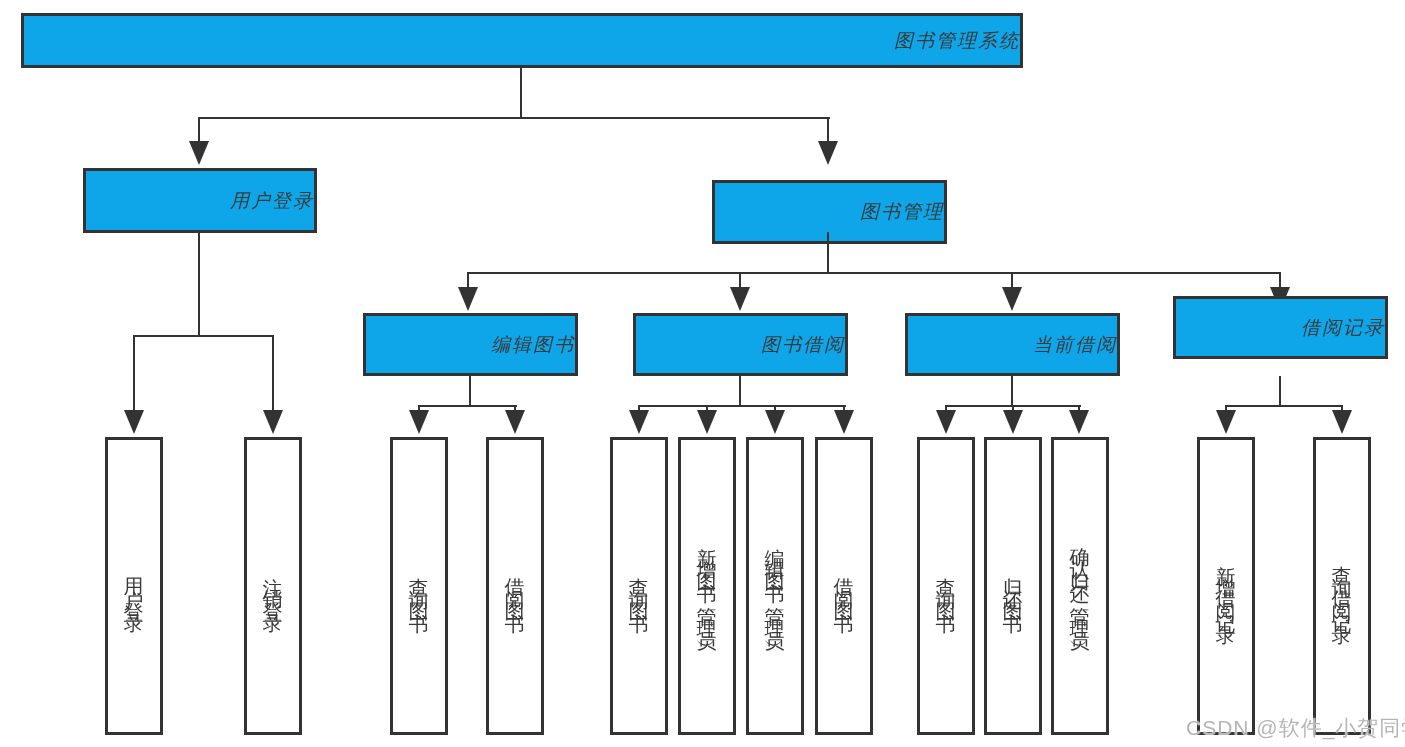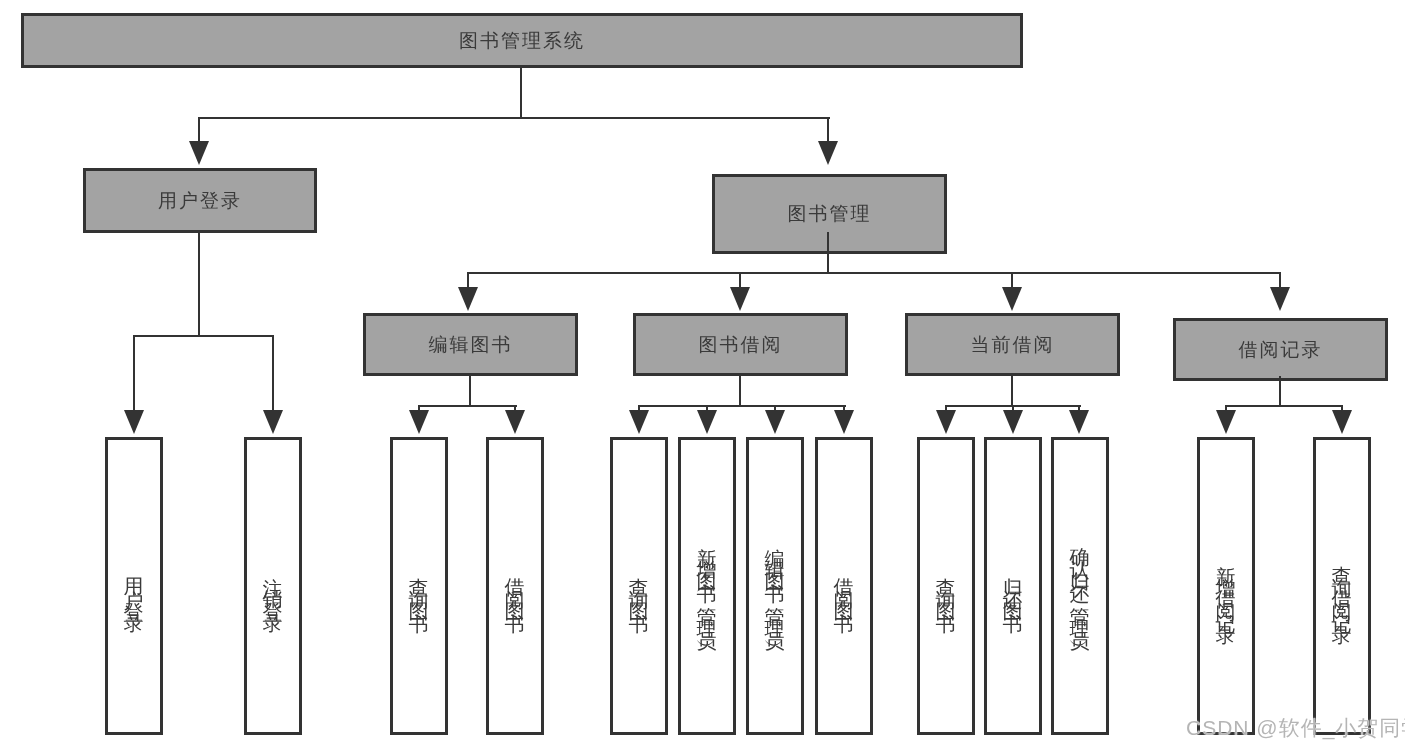--- a/index.html
+++ b/index.html
@@ -12,24 +12,24 @@
   .canvas{
     position:relative;
     width:1405px;height:747px;
     background:var(--bg);
     font-family:"Liberation Sans","DejaVu Sans",sans-serif;
     overflow:hidden;
   }
   .hbox{
     position:absolute;box-sizing:border-box;
     border:3px solid var(--line);
-    background:#a3a3a3;
-    display:flex;align-items:center;justify-content:center;
+    background:#0ea5e9;
+    display:flex;align-items:center;justify-content:flex-end;
     color:var(--text);
-    font-size:19px;letter-spacing:2px;
+    font-size:19px;letter-spacing:2px;font-style:italic;
   }
   .vbox{
     position:absolute;box-sizing:border-box;
     width:58px;height:298px;top:437px;
     border:3px solid var(--line);
     background:#fff;
     display:flex;align-items:center;justify-content:center;
     color:var(--text);
   }
   .vtext{
@@ -64,21 +64,21 @@
   <div class="line" style="left:520px;top:68px;width:2px;height:50px"></div>
   <div class="line" style="left:198px;top:117px;width:632px;height:2px"></div>
   <div class="line" style="left:198px;top:117px;width:2px;height:26px"></div>
   <div class="arrow" style="left:189px;top:141px"></div>
   <div class="line" style="left:827px;top:117px;width:2px;height:26px"></div>
   <div class="arrow" style="left:818px;top:141px"></div>
 
   <div class="hbox" style="left:83px;top:168px;width:234px;height:65px">
     <span>用户登录</span>
   </div>
-  <div class="hbox" style="left:712px;top:174px;width:235px;height:80px">
+  <div class="hbox" style="left:712px;top:180px;width:235px;height:64px">
     <span>图书管理</span>
   </div>
 
   <div class="line" style="left:198px;top:233px;width:2px;height:104px"></div>
   <div class="line" style="left:133px;top:335px;width:141px;height:2px"></div>
   <div class="line" style="left:133px;top:335px;width:2px;height:77px"></div>
   <div class="arrow" style="left:124px;top:410px"></div>
   <div class="line" style="left:272px;top:335px;width:2px;height:77px"></div>
   <div class="arrow" style="left:263px;top:410px"></div>
 
@@ -95,21 +95,21 @@
 
   <div class="hbox" style="left:363px;top:313px;width:215px;height:63px">
     <span>编辑图书</span>
   </div>
   <div class="hbox" style="left:633px;top:313px;width:215px;height:63px">
     <span>图书借阅</span>
   </div>
   <div class="hbox" style="left:905px;top:313px;width:215px;height:63px">
     <span>当前借阅</span>
   </div>
-  <div class="hbox" style="left:1173px;top:318px;width:215px;height:63px">
+  <div class="hbox" style="left:1173px;top:296px;width:215px;height:63px">
     <span>借阅记录</span>
   </div>
 
   <div class="line" style="left:469px;top:376px;width:2px;height:31px"></div>
   <div class="line" style="left:418px;top:405px;width:99px;height:2px"></div>
   <div class="line" style="left:418px;top:405px;width:2px;height:7px"></div>
   <div class="arrow" style="left:409px;top:410px"></div>
   <div class="line" style="left:514px;top:405px;width:2px;height:7px"></div>
   <div class="arrow" style="left:505px;top:410px"></div>
 

